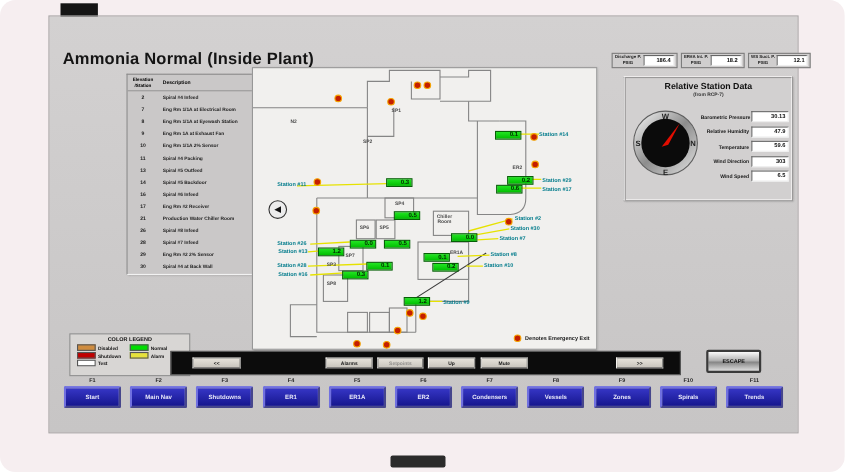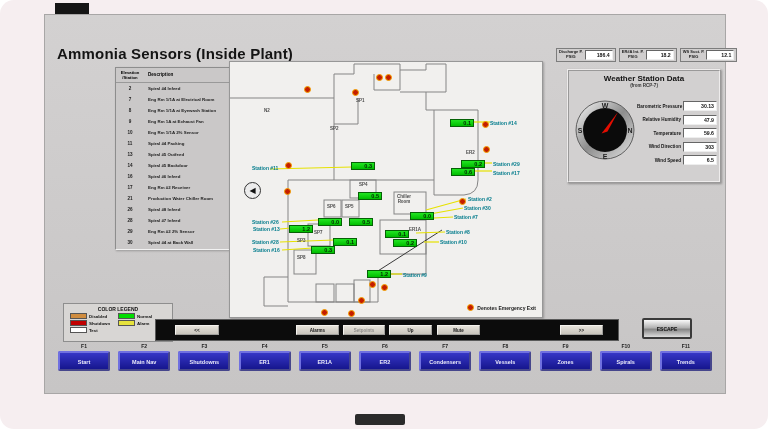--- a/index.html
+++ b/index.html
@@ -80,21 +80,21 @@
 </style>
 </head>
 <body>
 
 <div id="stage">
   <div class="win-artifact"></div>
   <div class="bottom-tab"></div>
 
   <div id="screen">
 
-    <div class="page-title">Ammonia Sensors (Inside Plant)</div>
+    <div class="page-title">Ammonia Normal (Inside Plant)</div>
 
     <div class="readouts">
 
         <div class="ro-group">
           <div class="ro-label"><span>Discharge P.</span><br><span>PSIG</span></div>
           <div class="ro-box">186.4</div>
         </div>
 
         <div class="ro-group">
           <div class="ro-label"><span>ER#A Int. P.</span><br><span>PSIG</span></div>
@@ -362,21 +362,21 @@
 
       <div class="dir-arrow">◀</div>
 
       <div class="map-legend">
         <div class="exit-dot" style="position:static;"></div>
         <div class="txt">Denotes Emergency Exit</div>
       </div>
     </div>
 
     <div id="weather">
-      <div class="w-title">Weather Station Data</div>
+      <div class="w-title">Relative Station Data</div>
       <div class="w-sub">(from RCP-7)</div>
       <div class="compass">
         <svg width="62" height="62" viewBox="0 0 62 62">
           <defs>
             <linearGradient id="ring" x1="0" y1="0" x2="1" y2="1">
               <stop offset="0" stop-color="#fafafa"></stop>
               <stop offset="0.5" stop-color="#8d8d8d"></stop>
               <stop offset="1" stop-color="#e3e3e3"></stop>
             </linearGradient>
           </defs>

